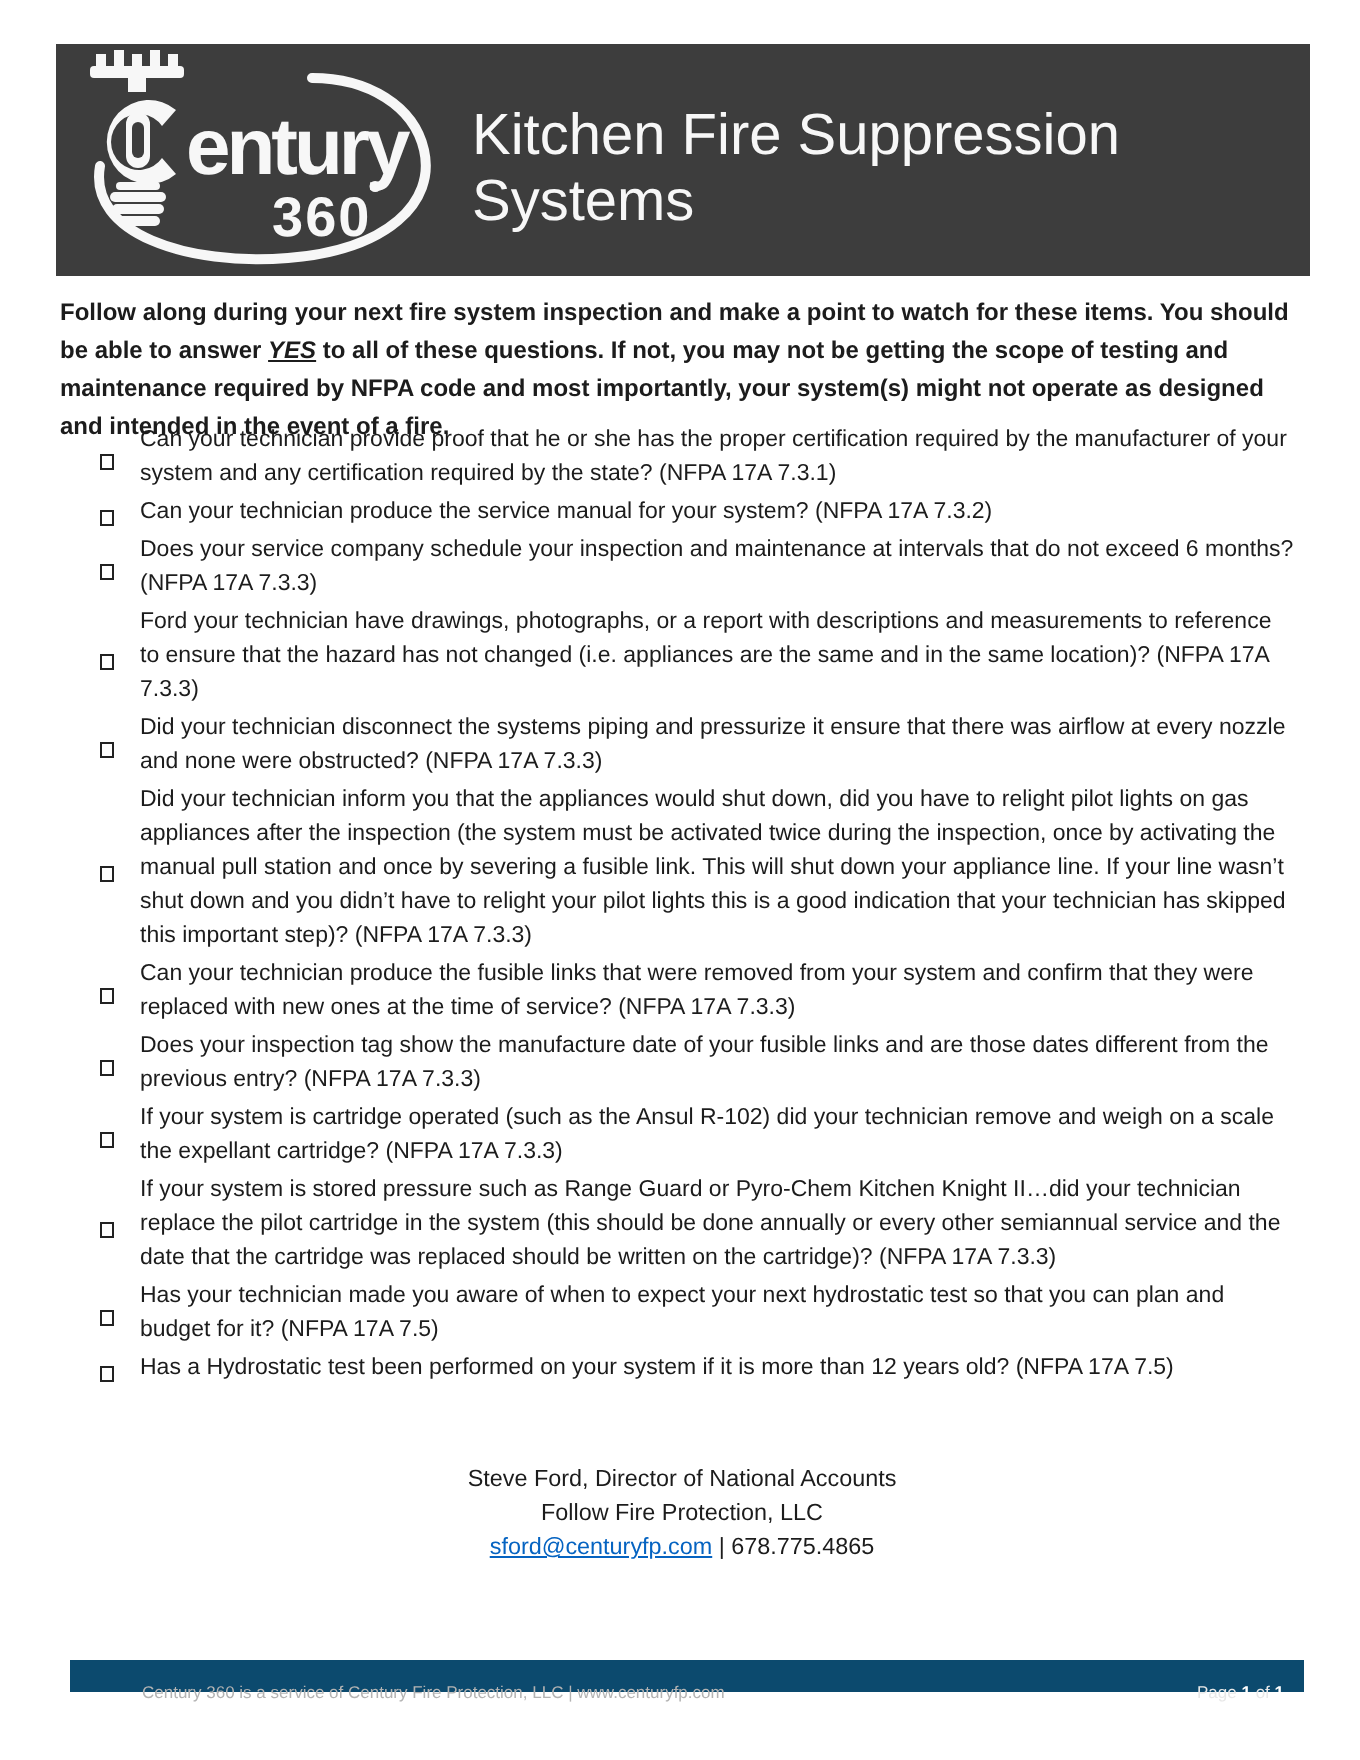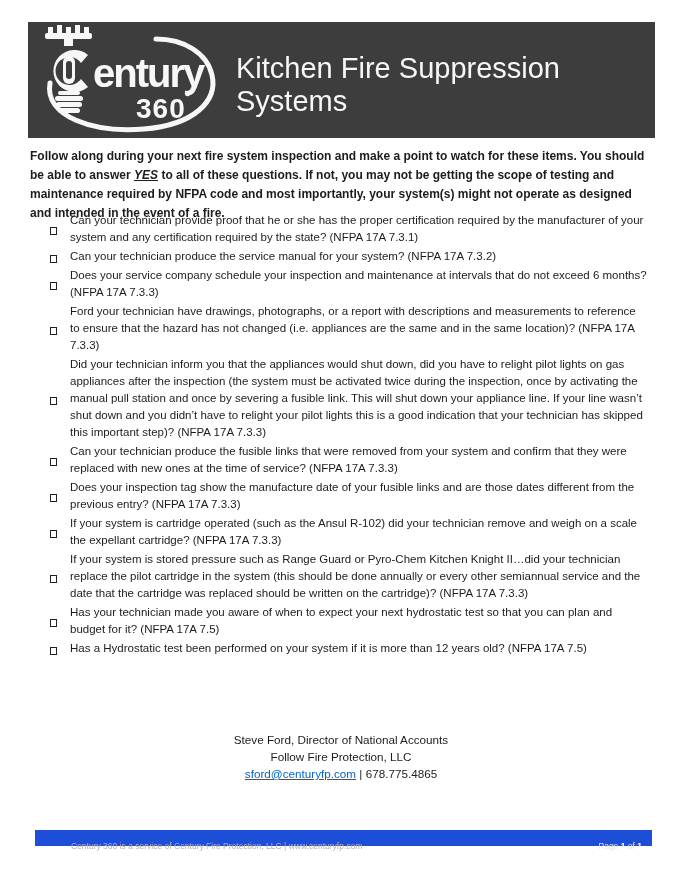--- a/index.html
+++ b/index.html
@@ -61,21 +61,21 @@
     position: absolute; left: 30px; top: 731px; width: 622px;
     font-size: 11.7px; line-height: 17px; color: #1c1c1c; text-align: center;
   }
   .email {
     color: #0563c1; text-decoration: underline; cursor: pointer;
   }
   
   .footer {
     position: absolute; left: 35px; top: 830px;
     width: 617px; height: 14px;
-    background: #1d4ed8;
+    background: #0c4a6e;
     display: flex; align-items: center; justify-content: space-between;
     padding: 16px 10px 0 36px;
   }
   .footer-left { font-size: 8.5px; color: #b3b3b3; white-space: pre; }
   .footer-page { font-size: 8.5px; color: #e8e8e8; white-space: pre; }
   .footer-page b { font-weight: 700; color: #ffffff; }
 </style>
 </head>
 <body>
 
@@ -129,20 +129,24 @@
       <div class="check-item">
         <span class="checkbox"></span>
         <span class="check-text">Does your service company schedule your inspection and maintenance at intervals that do not exceed 6 months? (NFPA 17A 7.3.3)</span>
       </div>
       <div class="check-item">
         <span class="checkbox"></span>
         <span class="check-text">Ford your technician have drawings, photographs, or a report with descriptions and measurements to reference to ensure that the hazard has not changed (i.e. appliances are the same and in the same location)? (NFPA 17A 7.3.3)</span>
       </div>
       <div class="check-item">
         <span class="checkbox"></span>
+        <span class="check-text">Did your technician disconnect the systems piping and pressurize it ensure that there was airflow at every nozzle and none were obstructed? (NFPA 17A 7.3.3)</span>
+      </div>
+      <div class="check-item">
+        <span class="checkbox"></span>
         <span class="check-text">Did your technician inform you that the appliances would shut down, did you have to relight pilot lights on gas appliances after the inspection (the system must be activated twice during the inspection, once by activating the manual pull station and once by severing a fusible link. This will shut down your appliance line. If your line wasn’t shut down and you didn’t have to relight your pilot lights this is a good indication that your technician has skipped this important step)? (NFPA 17A 7.3.3)</span>
       </div>
       <div class="check-item">
         <span class="checkbox"></span>
         <span class="check-text">Can your technician produce the fusible links that were removed from your system and confirm that they were replaced with new ones at the time of service? (NFPA 17A 7.3.3)</span>
       </div>
       <div class="check-item">
         <span class="checkbox"></span>
         <span class="check-text">Does your inspection tag show the manufacture date of your fusible links and are those dates different from the previous entry? (NFPA 17A 7.3.3)</span>
       </div>

